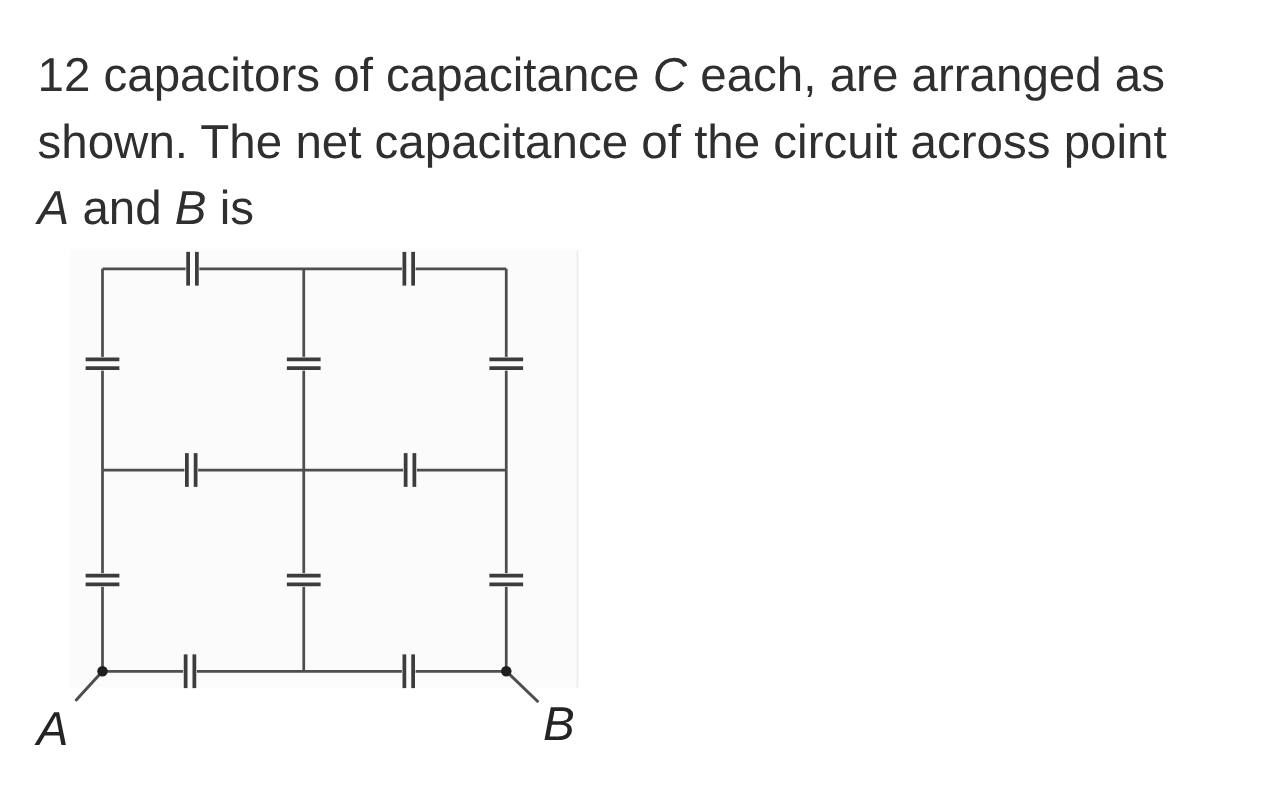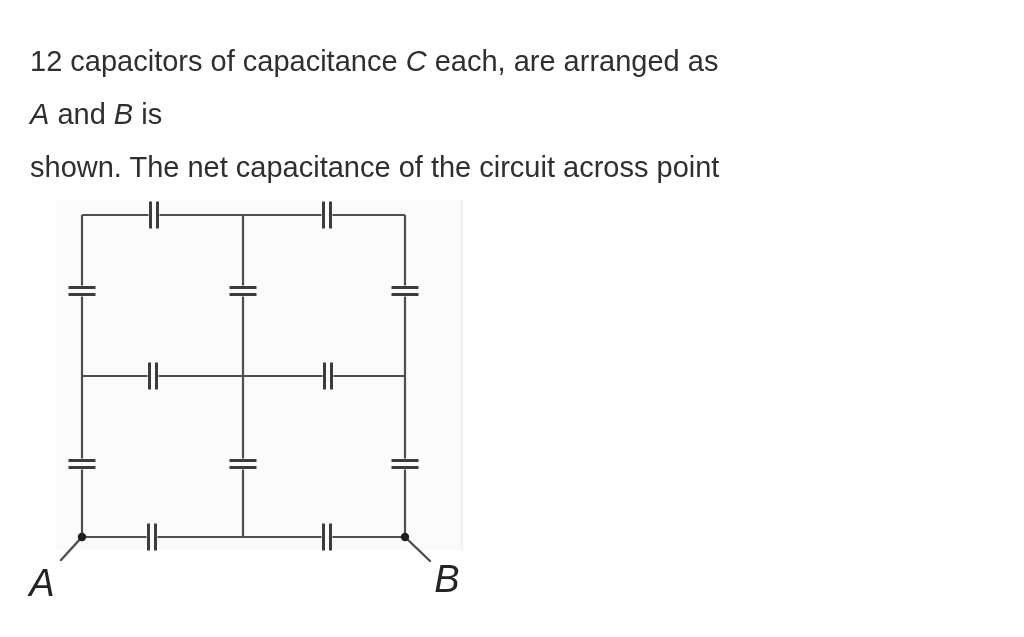--- a/index.html
+++ b/index.html
@@ -1,32 +1,32 @@
 <!DOCTYPE html>
 <html><head>
 <meta charset="utf-8">
 <style>
   html,body{margin:0;padding:0;background:#ffffff;}
   body{width:1024px;height:637px;position:relative;overflow:hidden;
        font-family:"Liberation Sans",sans-serif;}
   .question{position:absolute;left:30px;top:35px;color:#2f2f2f;
-            font-size:29px;}
+            font-size:38px;}
   .q-line{line-height:53px;white-space:nowrap;}
   .q-line em{font-style:italic;}
   .circuit-svg{position:absolute;left:0;top:0;}
   .terminal-label{font-family:"Liberation Sans",sans-serif;
                   font-style:italic;font-size:38px;}
 </style>
 </head>
 <body>
 
 <div class="question">
     <div class="q-line"><span>12 capacitors of capacitance </span><em>C</em><span> each, are arranged as</span></div>
+    <div class="q-line"><span>shown. The net capacitance of the circuit across point</span></div>
     <div class="q-line"><em>A</em><span> and </span><em>B</em><span> is</span></div>
-    <div class="q-line"><span>shown. The net capacitance of the circuit across point</span></div>
   </div>
 
 <svg class="circuit-svg" width="1024" height="637" viewBox="0 0 1024 637">
     <rect x="56" y="200" width="406" height="350" fill="#fbfbfb"></rect>
     <line x1="462" y1="200" x2="462" y2="550" stroke="#ececec" stroke-width="1.5"></line>
     <line x1="82" y1="215" x2="148.5" y2="215" stroke="#4e4e4e" stroke-width="2.2" stroke-linecap="butt"></line>
     <line x1="159.5" y1="215" x2="321.5" y2="215" stroke="#4e4e4e" stroke-width="2.2" stroke-linecap="butt"></line>
     <line x1="332.5" y1="215" x2="405" y2="215" stroke="#4e4e4e" stroke-width="2.2" stroke-linecap="butt"></line>
     <line x1="82" y1="376" x2="147.5" y2="376" stroke="#4e4e4e" stroke-width="2.2" stroke-linecap="butt"></line>
     <line x1="158.5" y1="376" x2="322.5" y2="376" stroke="#4e4e4e" stroke-width="2.2" stroke-linecap="butt"></line>

